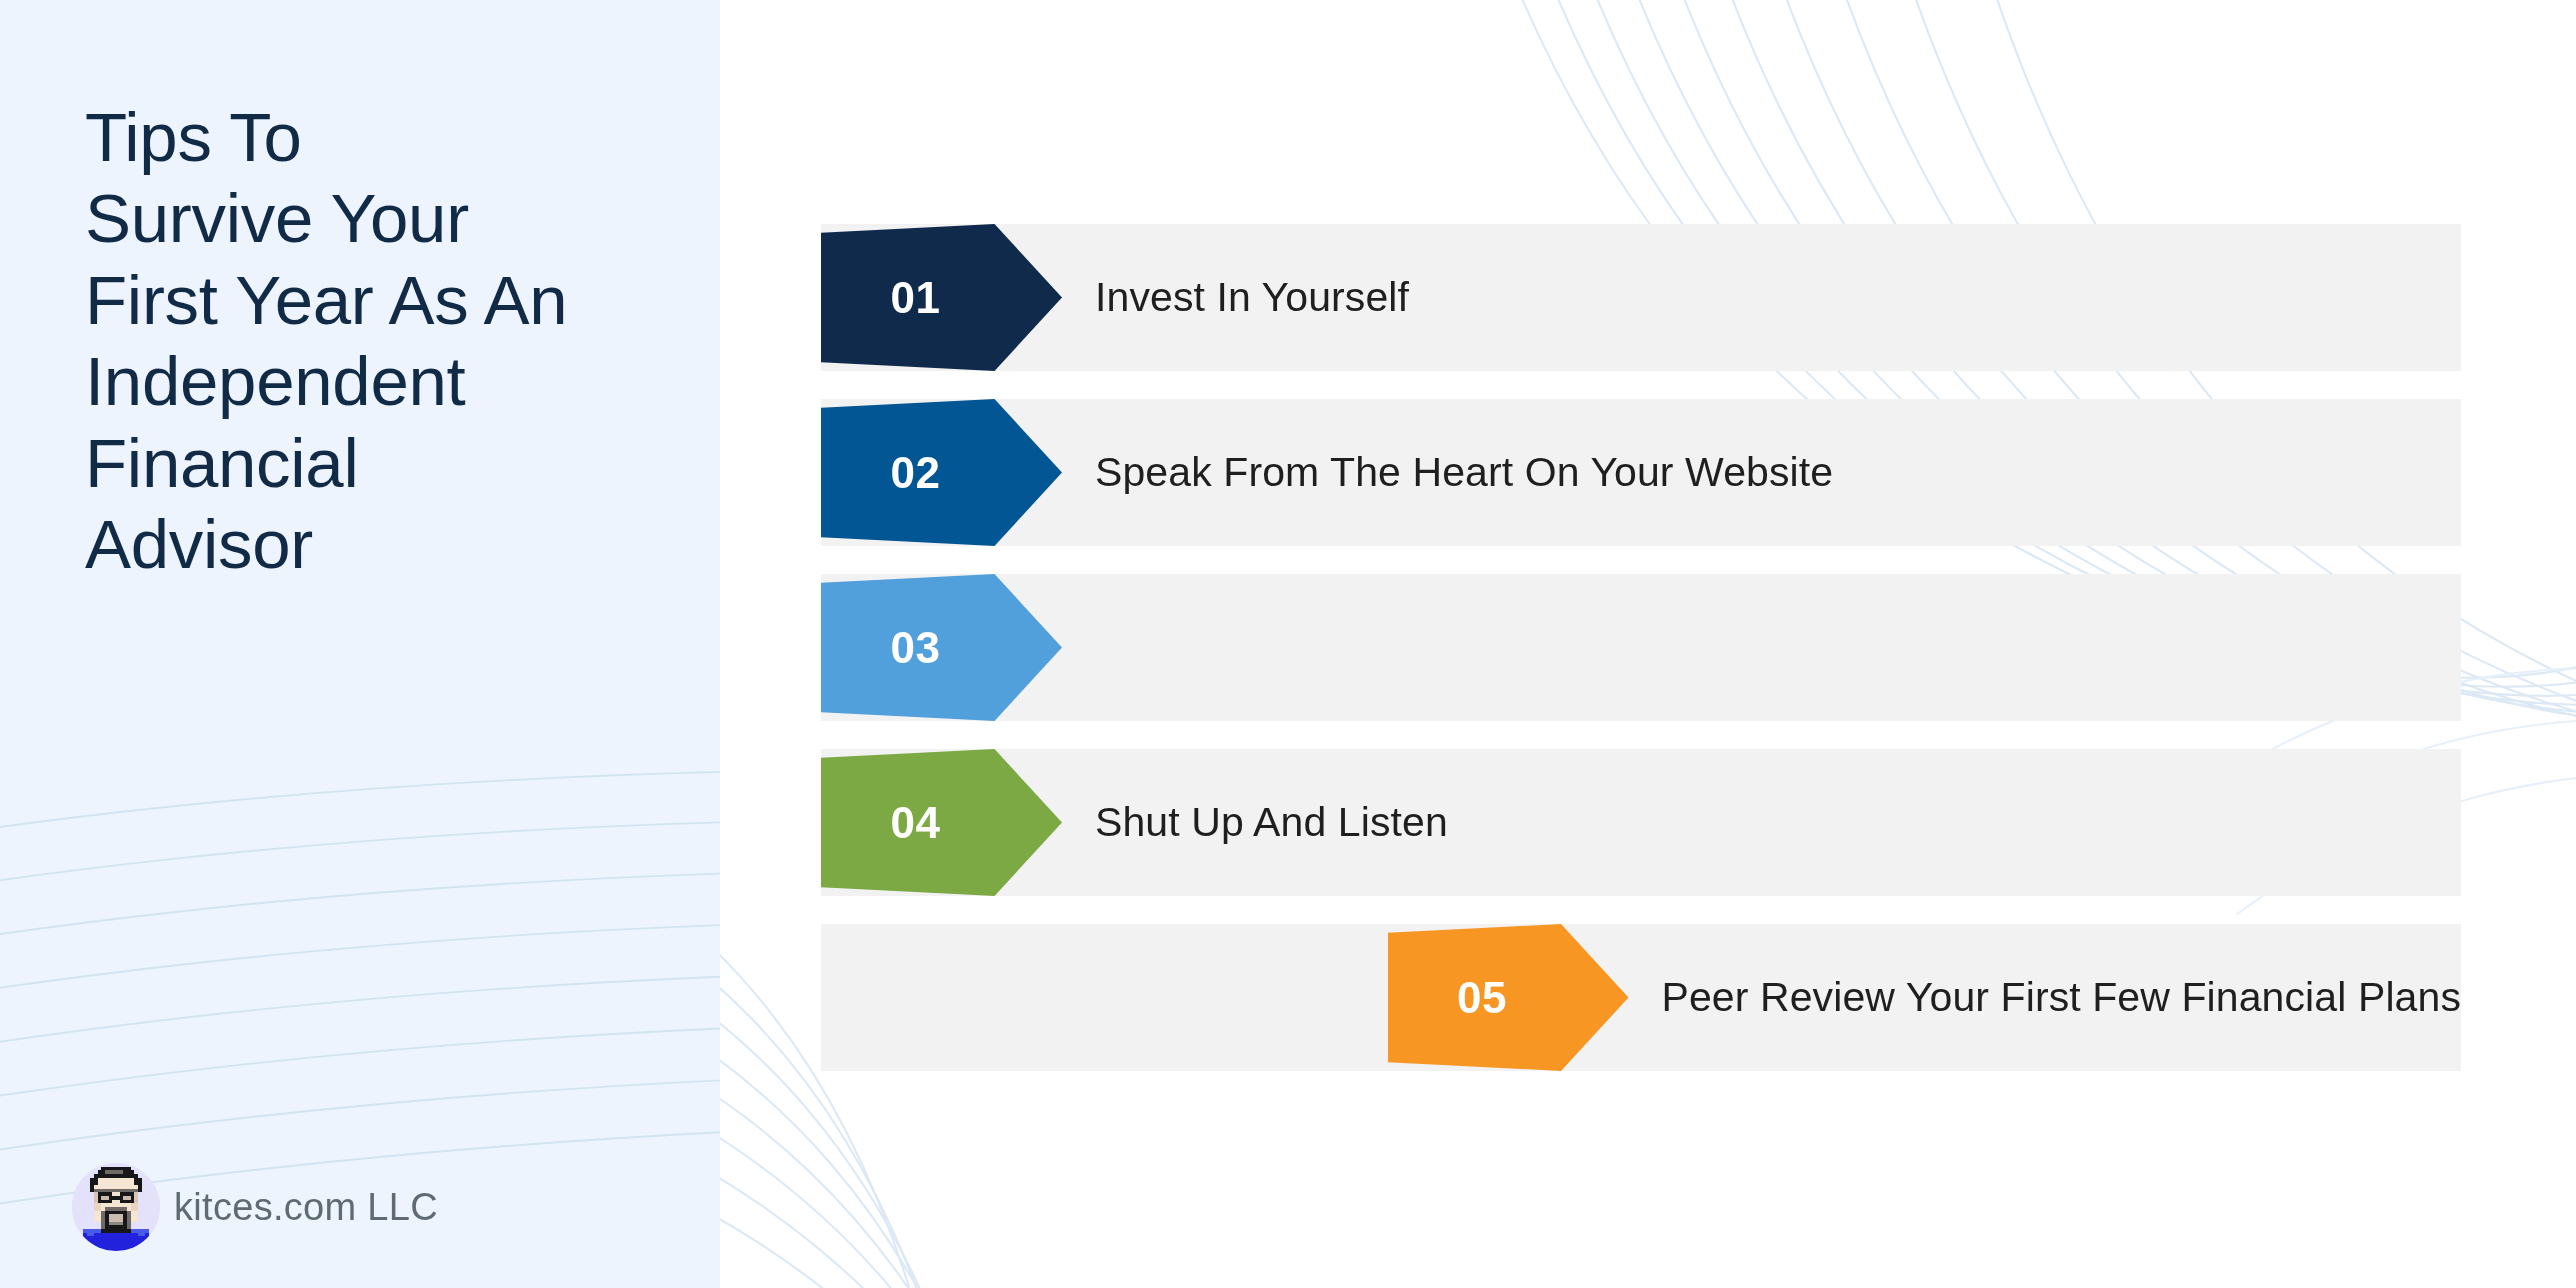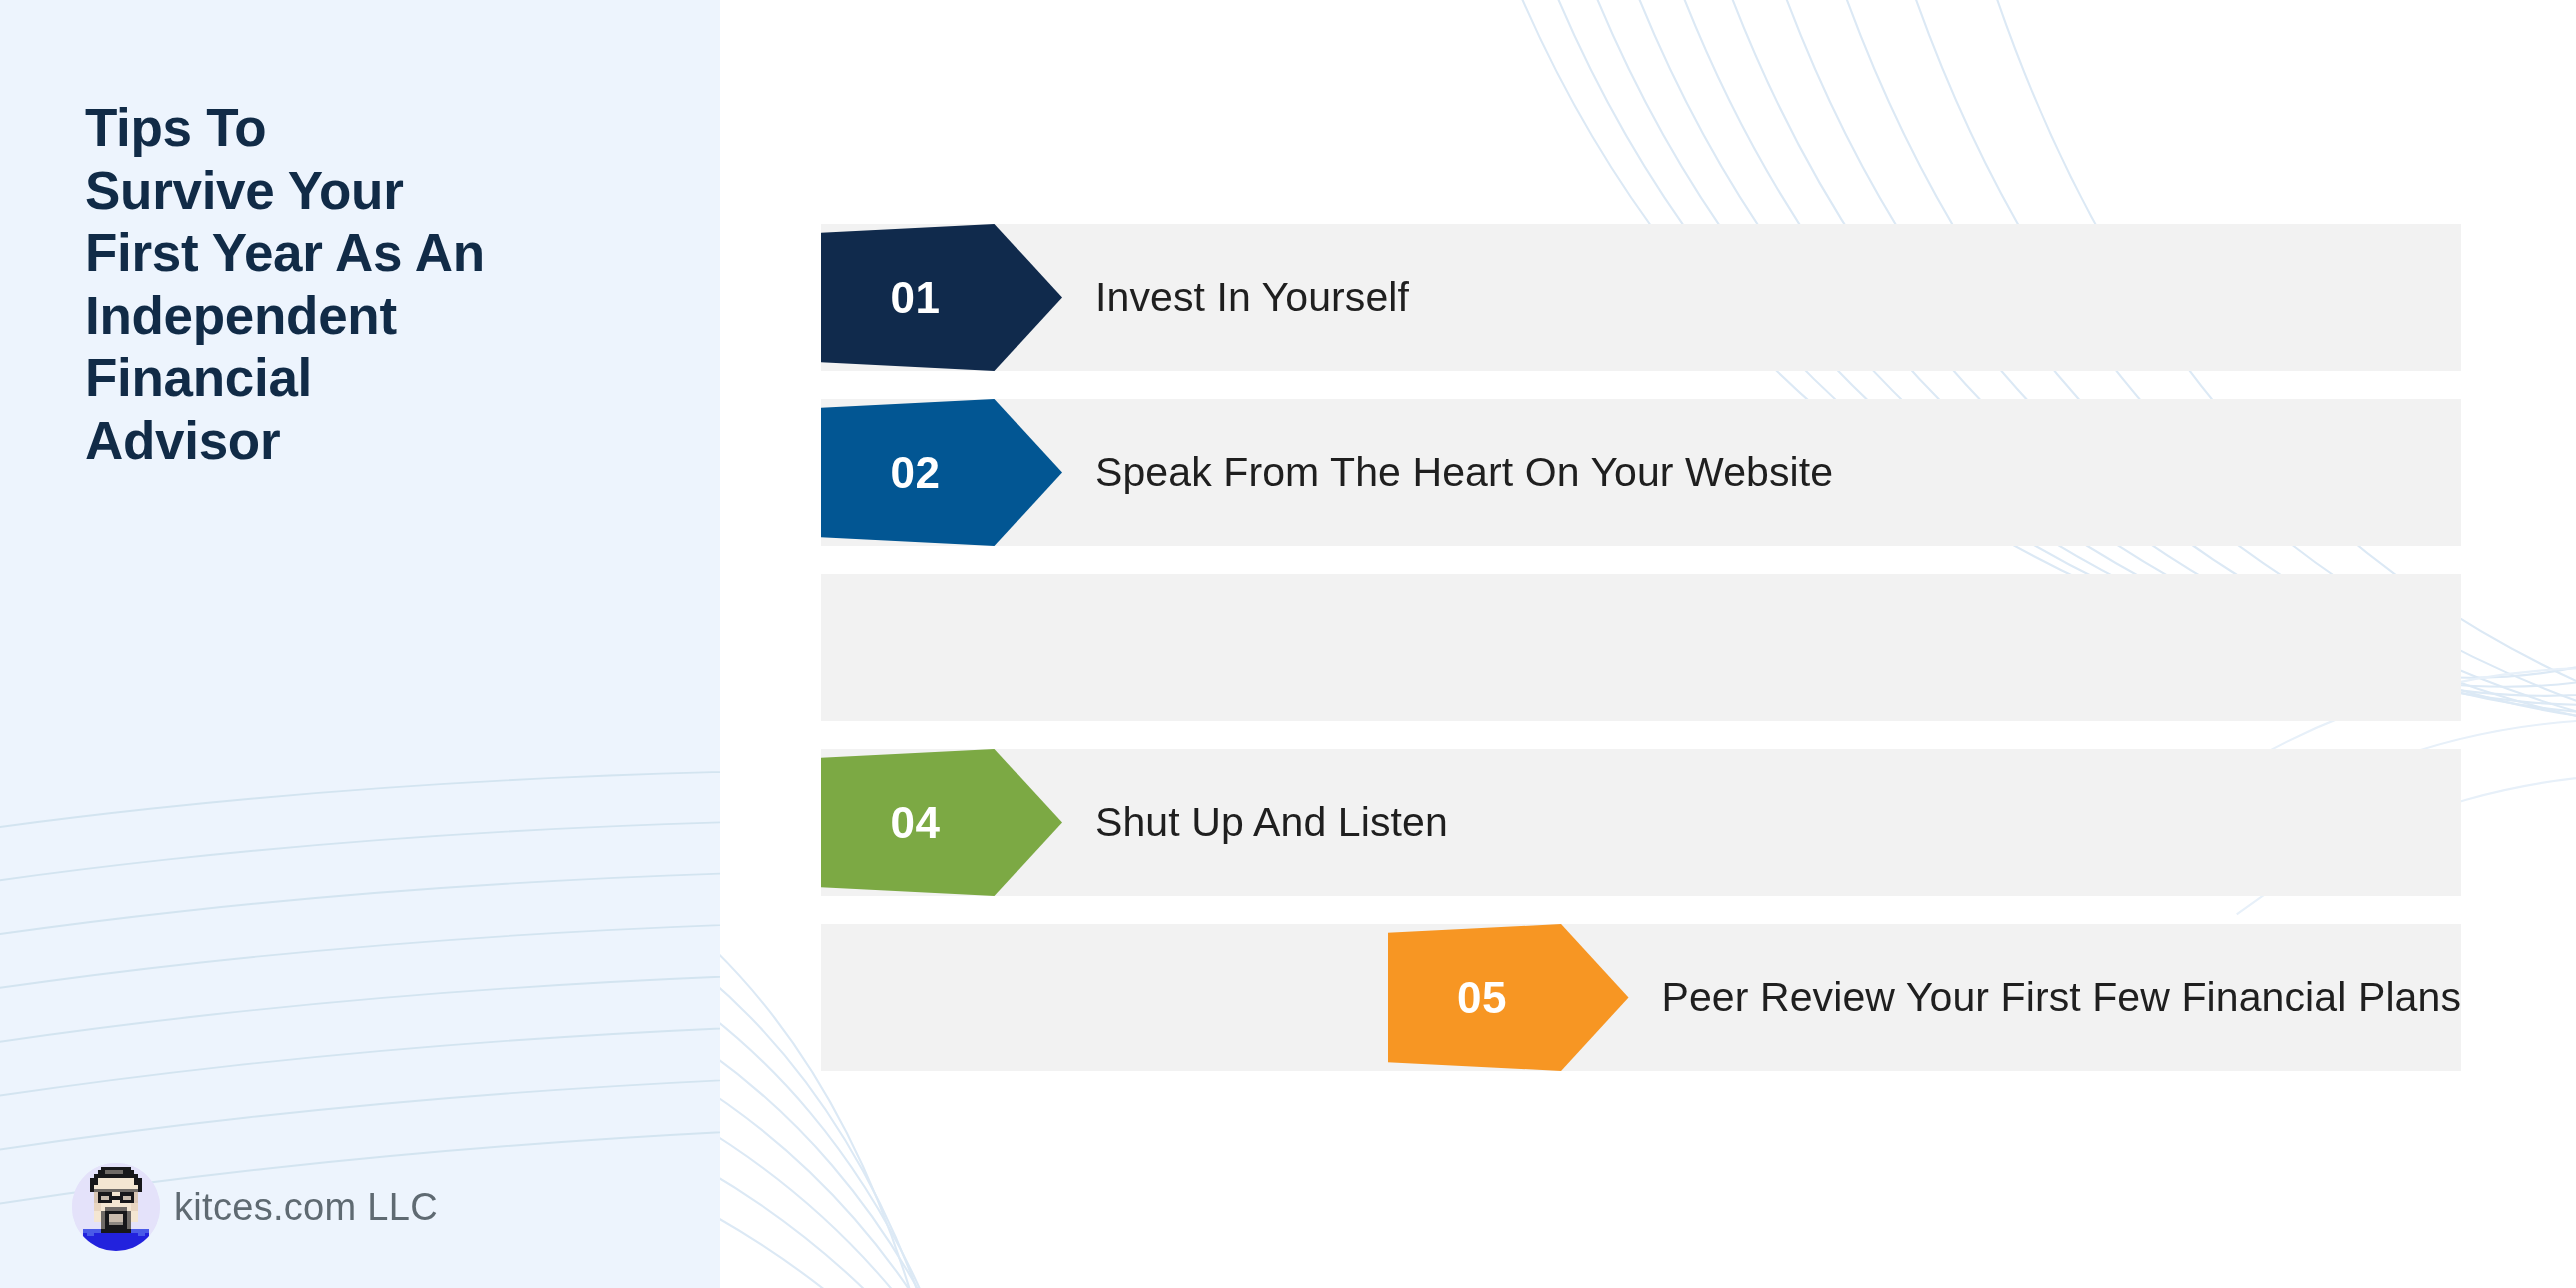--- a/index.html
+++ b/index.html
@@ -32,23 +32,23 @@
     width:720px; height:1288px;
     background:#EDF4FD;
     overflow:hidden;
   }
 
   .title {
     position:absolute;
     left:85px; top:97px;
     width:604px;
     color:#112B47;
-    font-size:53px;
+    font-size:69px;
     line-height:1.18;
-    font-weight:700;
+    font-weight:400;
     letter-spacing:-0.3px;
     white-space:pre-line;
   }
 
   
   .brand {
     position:absolute;
     left:72px; bottom:37px;
     display:flex;
     align-items:center;
@@ -246,20 +246,24 @@
       <div class="row-bg" style="background: rgb(242, 242, 242);"></div>
       <div class="badge">
         <div class="badge-shape" style="background:#025693"></div>
         <span class="badge-num">02</span>
       </div>
       <div class="row-label">Speak From The Heart On Your Website</div>
     </div>
 
     <div class="row">
       <div class="row-bg" style="background: rgb(242, 242, 242);"></div>
+      <div class="badge">
+        <div class="badge-shape" style="background:#51A0DC"></div>
+        <span class="badge-num">03</span>
+      </div>
     </div>
 
     <div class="row">
       <div class="row-bg" style="background: rgb(242, 242, 242);"></div>
       <div class="badge">
         <div class="badge-shape" style="background:#7CA944"></div>
         <span class="badge-num">04</span>
       </div>
       <div class="row-label">Shut Up And Listen</div>
     </div>

